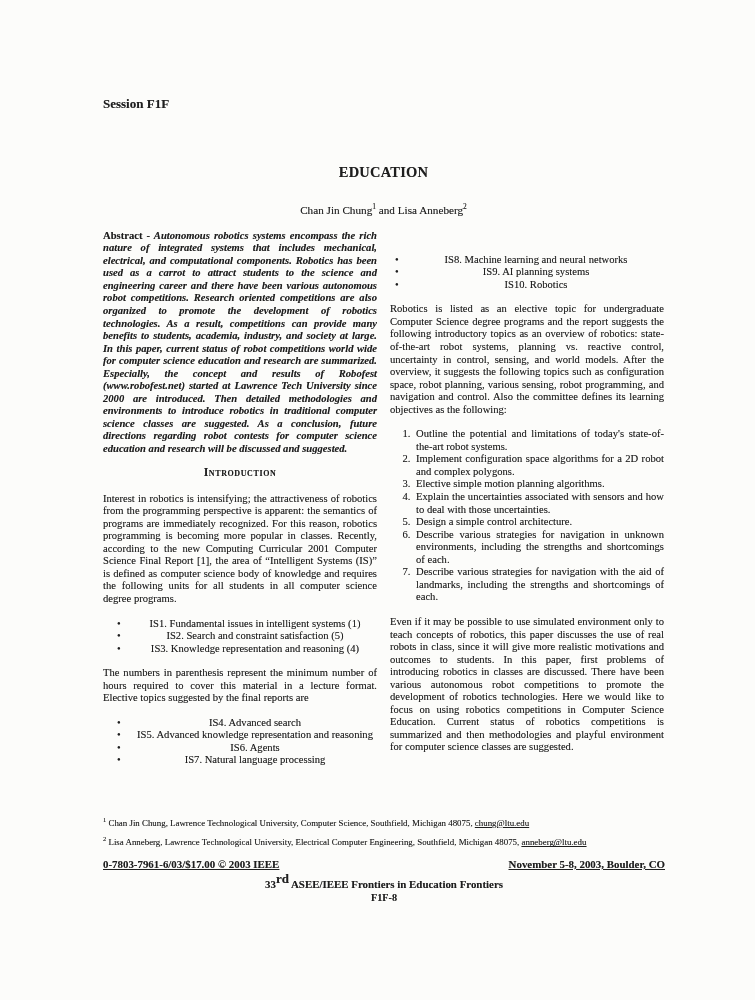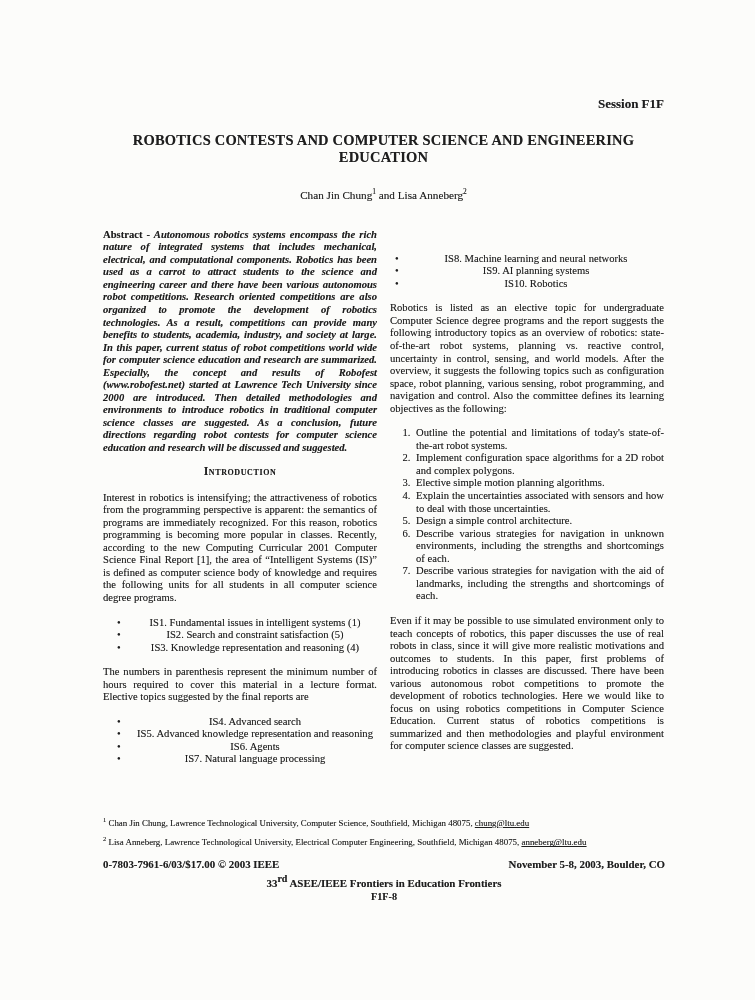--- a/index.html
+++ b/index.html
@@ -9,45 +9,44 @@
     height: 1000px;
     background: #fcfcfa;
     box-sizing: border-box;
     padding: 96px 91px 0 103px;
     font-family: "Liberation Serif", "DejaVu Serif", serif;
     color: #1e1e1e;
     overflow: hidden;
     text-shadow: 0 0 0.6px rgba(70,70,70,0.55);
   }
   .session {
-    text-align: right;
     font-weight: bold;
     font-size: 13px;
     line-height: 15px;
-    margin-bottom: 21px;
+    margin-bottom: 36px;
   }
   .title {
     margin: 0;
     text-align: center;
     font-weight: bold;
     font-size: 14.5px;
     line-height: 17px;
     letter-spacing: 0.2px;
   }
   .authors {
     margin-top: 19px;
     text-align: center;
     font-size: 11.2px;
     line-height: 14px;
   }
   .authors sup { font-size: 7.5px; }
   .columns {
     display: flex;
     gap: 13px;
-    margin-top: 27px;
+    margin-top: 13px;
   }
   .col { flex: 1 1 0; min-width: 0; }
   .body-para, .abstract, li {
     font-size: 10.6px;
     line-height: 12.55px;
     text-align: justify;
   }
   .abstract { margin: 0; font-weight: bold; font-style: italic; }
   .abstract .abs-label { font-style: normal; }
   .section-heading {
@@ -93,33 +92,33 @@
   .email { text-decoration: underline; }
   .footer {
     position: absolute;
     left: 103px;
     top: 858px;
     width: 562px;
     font-weight: bold;
     font-size: 10.9px;
     line-height: 13px;
   }
-  .footer-row1 { display: flex; justify-content: space-between; }
+  .footer-row1 { display: flex; justify-content: space-between; text-decoration: underline; }
   .footer-row2 { text-align: center; margin-top: 0.5px; }
-  .footer-row2 sup { font-size: 10px; }
+  .footer-row2 sup { font-size: 13px; }
   .footer-row3 { text-align: center; font-size: 10.2px; margin-top: 0.5px; }
 </style>
 </head>
 <body>
 
 <div class="page">
 
   <div class="session">Session F1F</div>
 
-  <h1 class="title"><span>ROBOTICS CONTESTS AND COMPUTER SCIENCE AND ENGINEERING</span><br><span>EDUCATION</span></h1>
+  <h1 class="title"><br><span>EDUCATION</span></h1>
 
   <div class="authors"><span>Chan Jin Chung</span><sup>1</sup><span> and </span><span>Lisa Anneberg</span><sup>2</sup></div>
 
   <div class="columns">
 
     <div class="col">
       <p class="abstract"><span class="abs-label">Abstract -</span><span> Autonomous robotics systems encompass the rich nature of integrated systems that includes mechanical, electrical, and computational components. Robotics has been used as a carrot to attract students to the science and engineering career and there have been various autonomous robot competitions. Research oriented competitions are also organized to promote the development of robotics technologies. As a result, competitions can provide many benefits to students, academia, industry, and society at large. In this paper, current status of robot competitions world wide for computer science education and research are summarized. Especially, the concept and results of Robofest (www.robofest.net) started at Lawrence Tech University since 2000 are introduced. Then detailed methodologies and environments to introduce robotics in traditional computer science classes are suggested. As a conclusion, future directions regarding robot contests for computer science education and research will be discussed and suggested.</span></p>
 
       <h2 class="section-heading">Introduction</h2>
 

